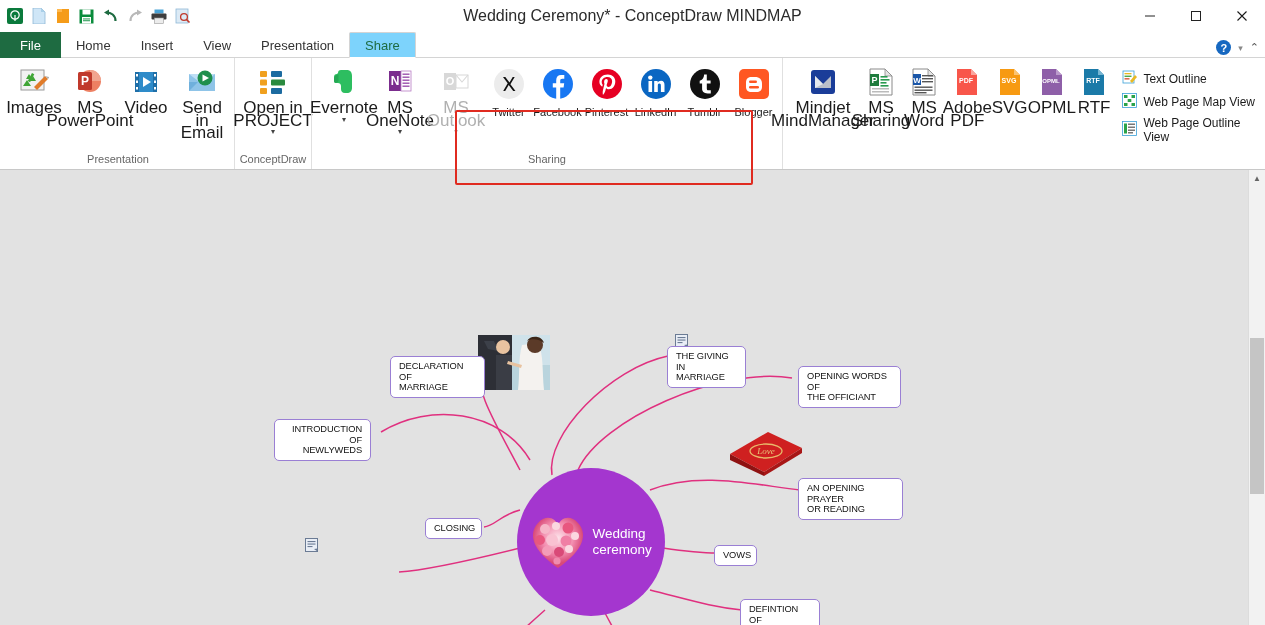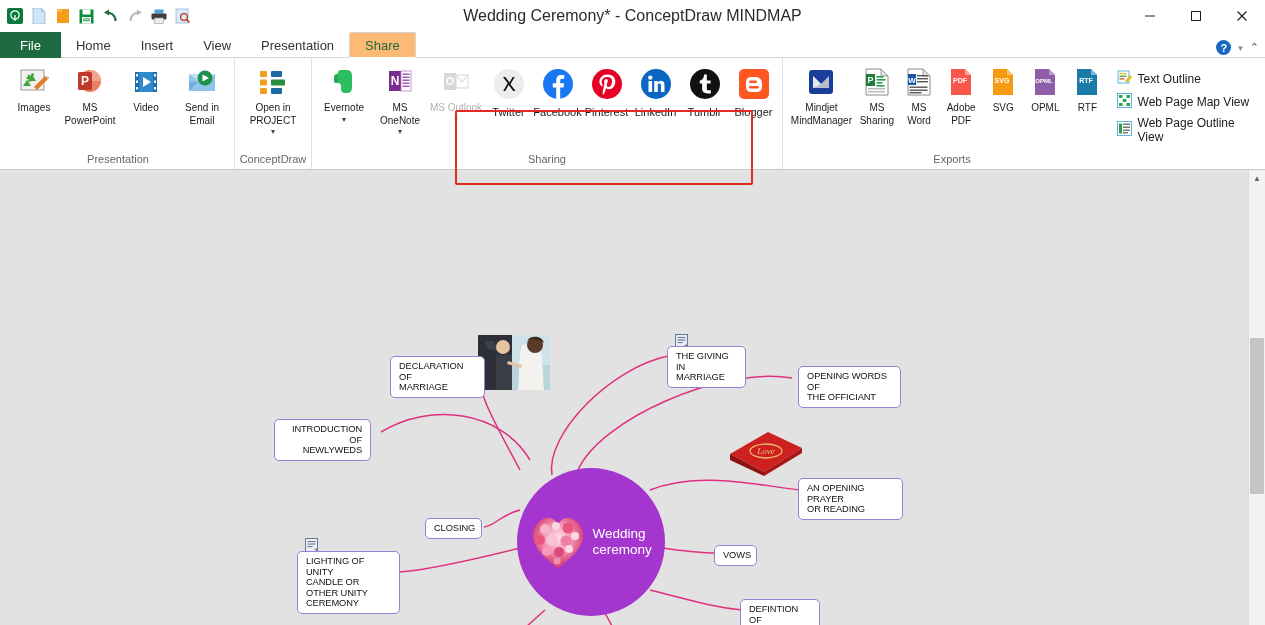--- a/index.html
+++ b/index.html
@@ -76,21 +76,21 @@
     position: relative; z-index: 2;
     white-space: nowrap;
   }
   .tab.file {
     background: #1e6b41;
     color: #fff;
     padding: 0 20px;
     height: 26px;
   }
   .tab.active {
-    background: #fdba74;
+    background: #7dd3fc;
     border: 1px solid #d4d4d4;
     border-bottom: 1px solid #fff;
     color: #1e6b41;
     border-radius: 2px 2px 0 0;
   }
   .tabbar-right {
     position: absolute;
     right: 6px; bottom: 3px;
     display: flex; align-items: center; gap: 7px;
     z-index: 3;
@@ -140,21 +140,21 @@
     flex-direction: column;
     align-items: center;
     padding: 2px 1px 0;
     cursor: default;
   }
   .rbtn .ico {
     height: 34px;
     display: flex; align-items: center; justify-content: center;
   }
   .rbtn .lbl {
-    font-size: 10px;
+    font-size: 17px;
     color: #1b1b1b;
     text-align: center;
     line-height: 12.5px;
     padding-top: 3px;
     word-wrap: break-word;
   }
   .rbtn.disabled .lbl { color: #b0b0b0; }
   .rbtn.disabled .ico { opacity: 0.38; filter: grayscale(1); }
   .caret-down { font-size: 8px; color: #444; }
 
@@ -695,21 +695,20 @@
               <rect x="6" y="2.5" width="7" height="1.5" fill="#777"></rect>
               <rect x="6" y="5.5" width="7" height="1.5" fill="#777"></rect>
               <rect x="6" y="8.5" width="7" height="1.5" fill="#777"></rect>
               <rect x="6" y="11" width="5" height="1.5" fill="#777"></rect>
             </svg>
           </span>
           <span>Web Page Outline View</span>
         </div>
       </div>
     </div>
-    <div class="rgroup-label" style="width:330px">Exports</div>
   </div>
 
   <div class="sharing-hl"></div>
 </div>
 
 <div class="canvas-wrap">
   <div class="topline"></div>
 
   <div class="canvas">
 
@@ -804,24 +803,20 @@
 
     <div class="node" style="left:425px; top:348px; width:57px;">CLOSING</div>
 
     <svg class="note-ico" style="left:305px; top:368px;" viewBox="0 0 13 14">
       <rect x="0.5" y="0.5" width="12" height="13" fill="#e9eef6" stroke="#6b7b94" stroke-width="1"></rect>
       <rect x="2.5" y="3" width="8" height="1.1" fill="#6b7b94"></rect>
       <rect x="2.5" y="5.5" width="8" height="1.1" fill="#6b7b94"></rect>
       <rect x="2.5" y="8" width="5" height="1.1" fill="#6b7b94"></rect>
       <path d="M9 11 l3.5 -0.5 l0 3 z" fill="#6b7b94"></path>
     </svg>
-    <div class="node" style="left:297px; top:381px; width:103px;">LIGHTING OF UNITY
-CANDLE OR
-OTHER UNITY
-CEREMONY</div>
 
     <div class="node" style="left:714px; top:375px; width:43px;">VOWS</div>
 
     <div class="node" style="left:740px; top:429px; width:80px;">DEFINTION OF
 MARRIAGE</div>
 
   </div>
 
   <div class="vscroll">
     <div class="arrow">▲</div>

